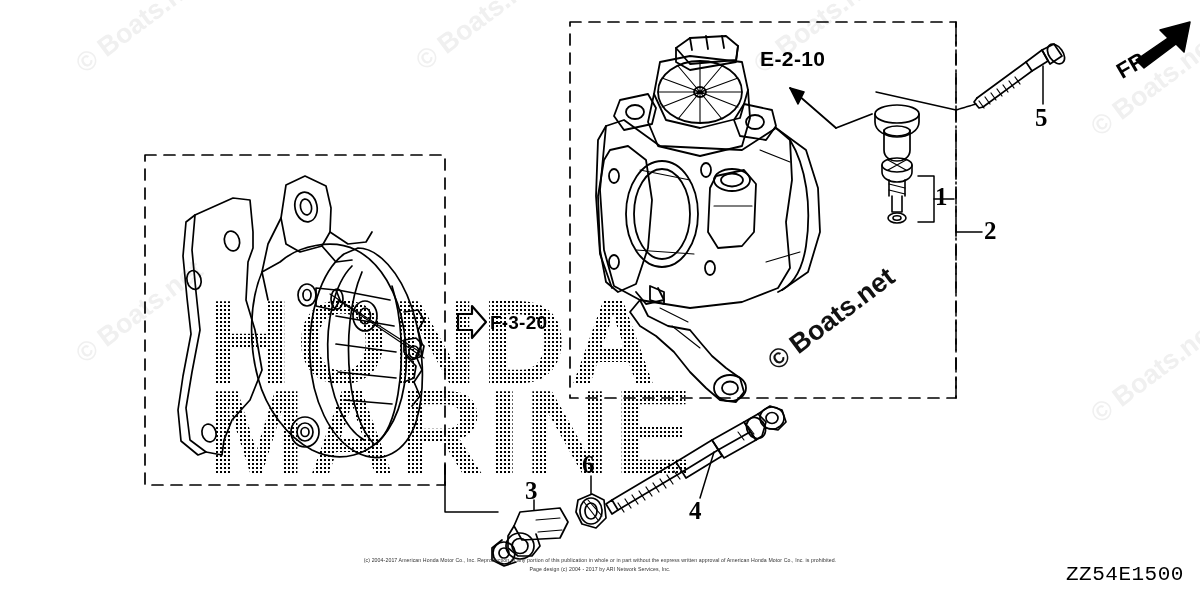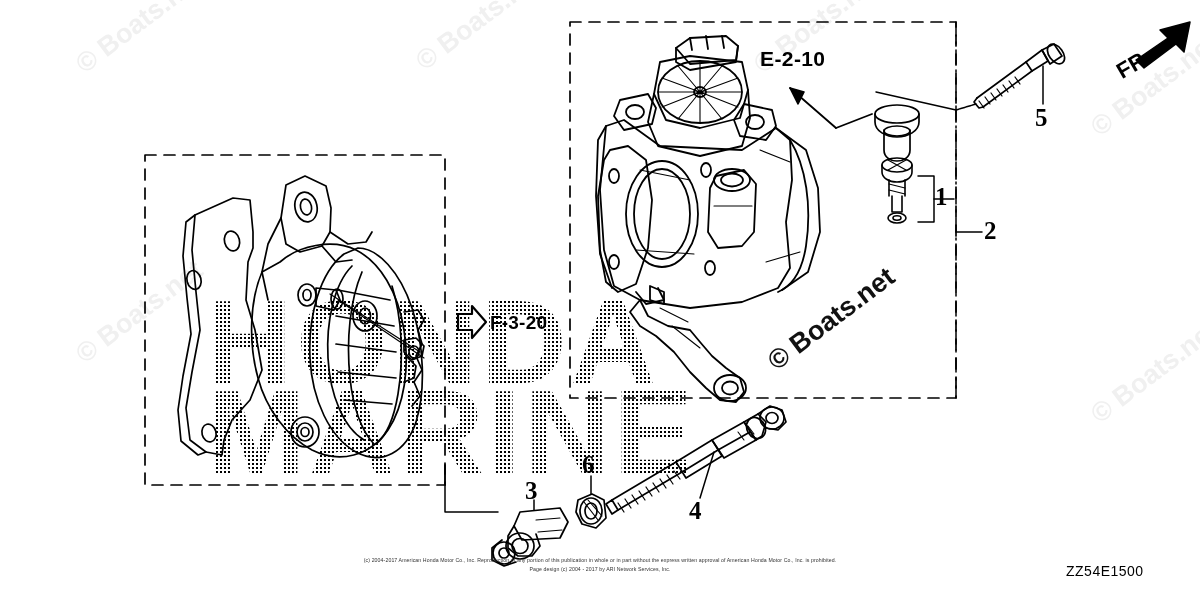--- a/index.html
+++ b/index.html
@@ -54,22 +54,22 @@
     position:absolute;
     font-family:"Liberation Sans", sans-serif;
     font-size:22px;
     font-weight:bold;
     color:#000;
     transform:rotate(-30deg);
     transform-origin:0 0;
   }
   .code-label{
     position:absolute;
-    font-family:Liberation Sans, sans-serif;
-    font-size:14px;
+    font-family:Liberation Mono, monospace;
+    font-size:21px;
     letter-spacing:0.5px;
     color:#000;
   }
   .copyright{
     position:absolute;
     font-family:"Liberation Sans", sans-serif;
     font-size:5.2px;
     color:#333;
     text-align:center;
     width:560px;

